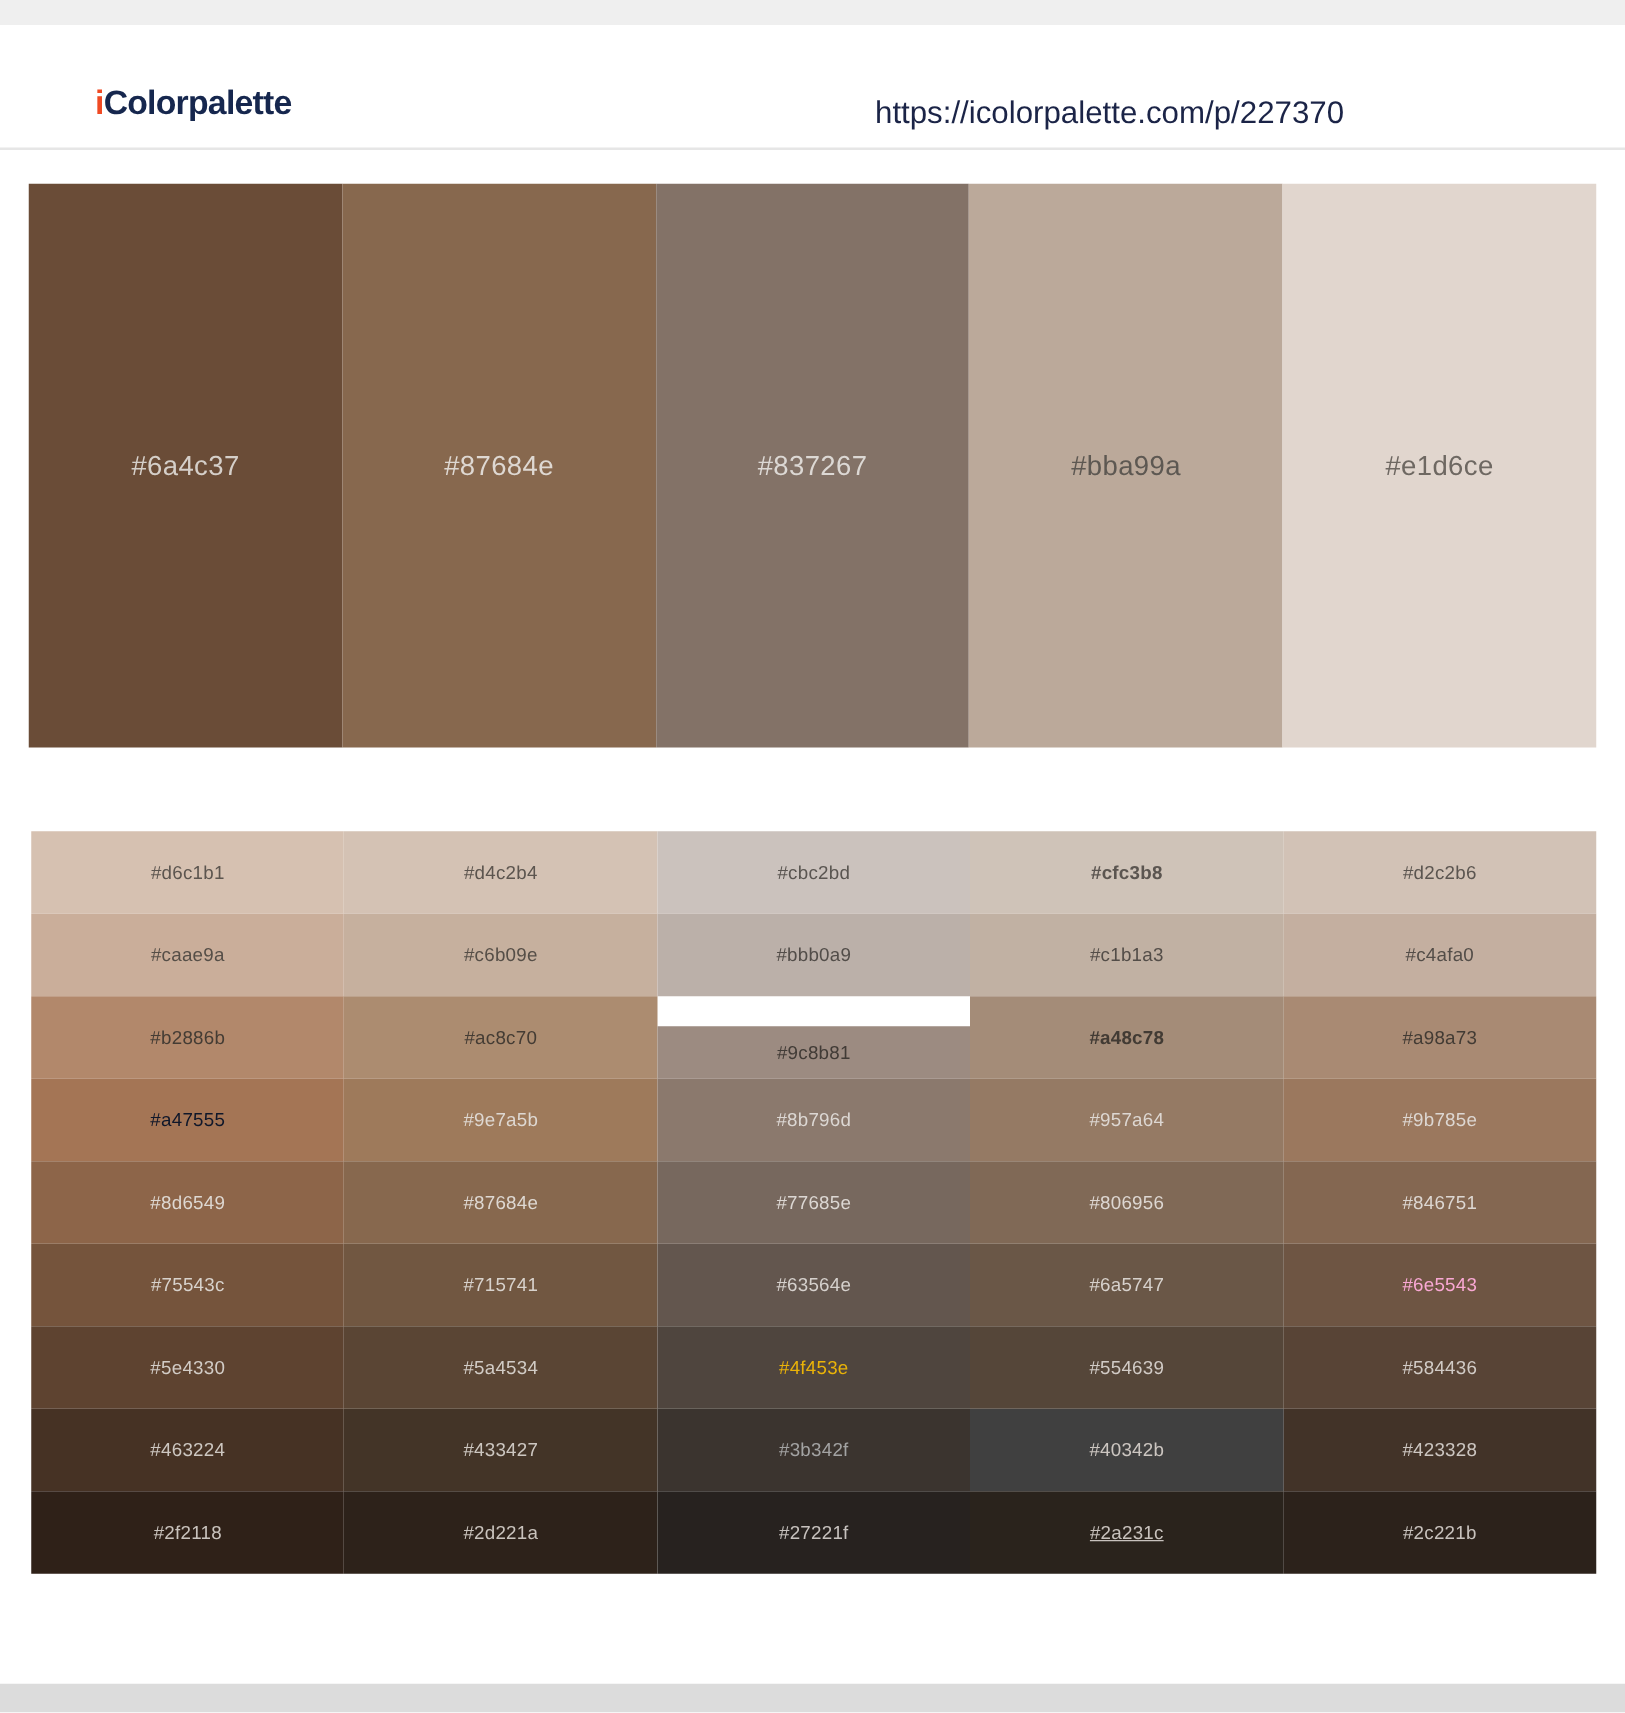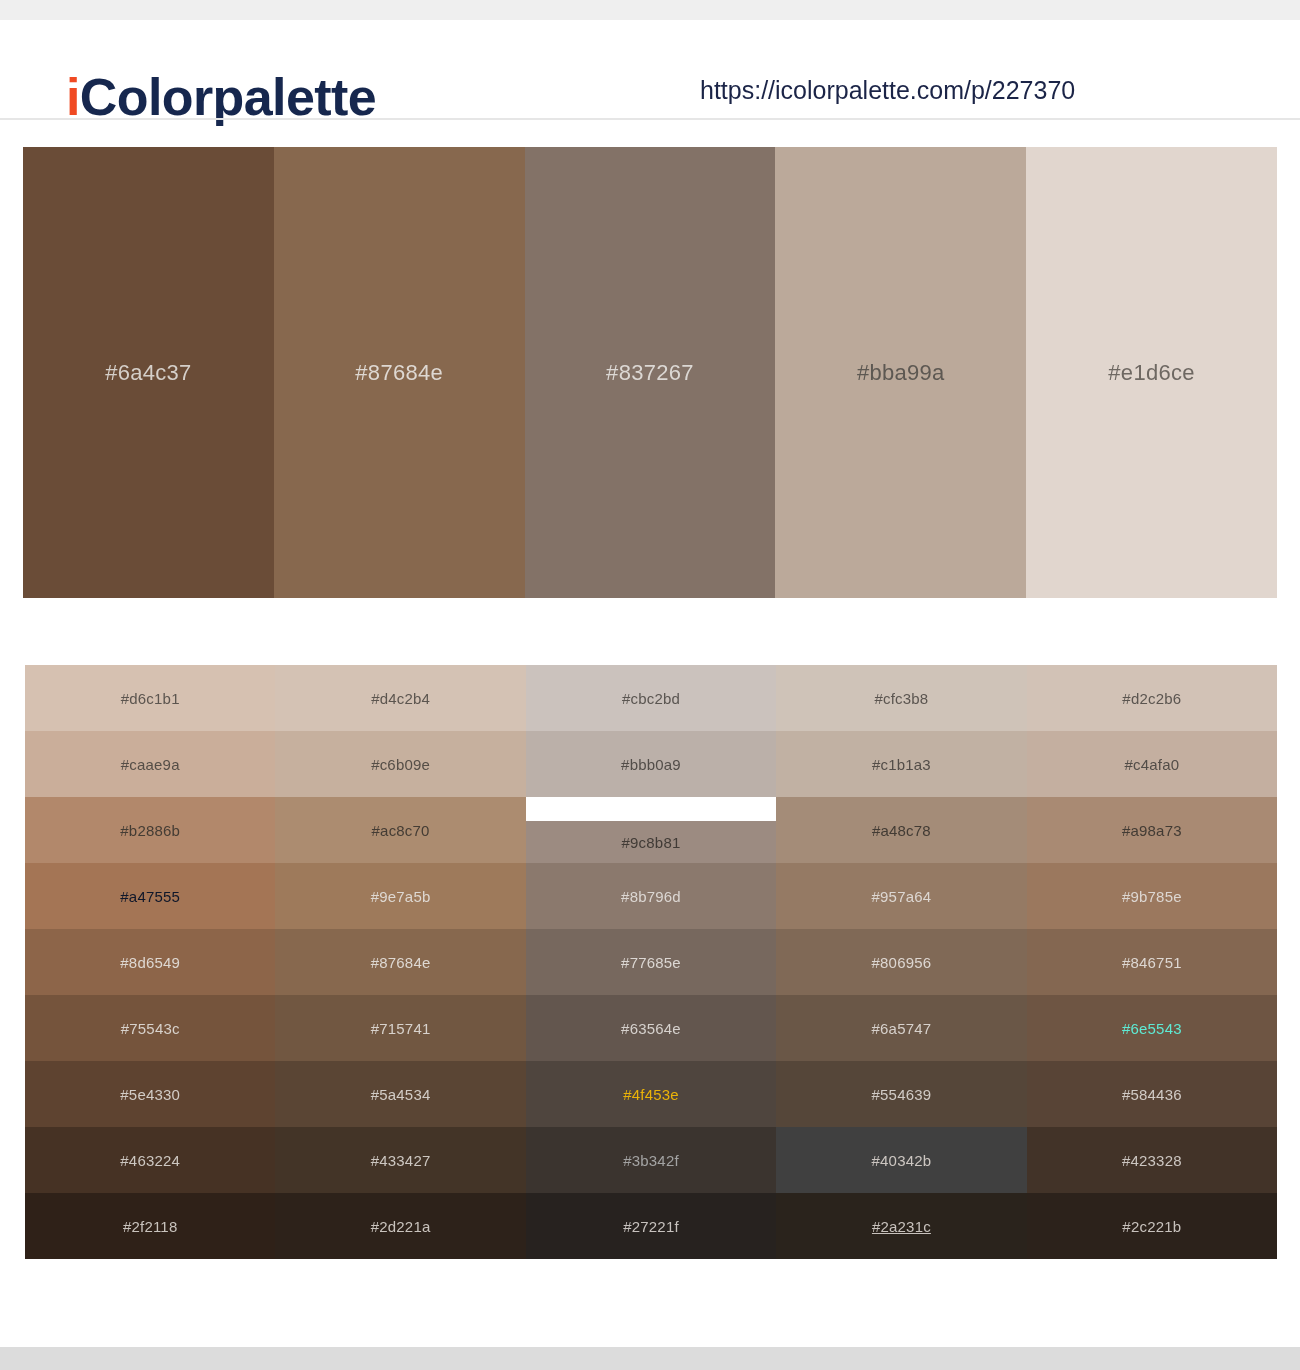--- a/index.html
+++ b/index.html
@@ -16,22 +16,22 @@
     position:absolute; top:0; left:0; width:1300px; height:20px;
     background:#efefef;
   }
 
   
   .header {
     position:absolute; top:20px; left:0; width:1300px; height:99px;
     background:#ffffff;
   }
   .logo {
-    position:absolute; left:66px; top:47px;
-    font-size:52px; font-weight:bold; letter-spacing:-0.6px;
+    position:absolute; left:76px; top:47px;
+    font-size:27px; font-weight:bold; letter-spacing:-0.6px;
     white-space:nowrap;
   }
   .logo .i-mark { color:#f04a23; }
   .logo .brand { color:#16274e; }
 
   .url {
     position:absolute; left:700px; top:56px;
     font-size:25px; color:#1b2447; white-space:nowrap;
     font-family:"Liberation Sans", sans-serif;
   }
@@ -113,21 +113,21 @@
       <div class="shade-row">
         <div class="shade-cell" style="background: rgb(214, 193, 177);">
           <span class="shade-label" style="color: rgb(92, 85, 79);">#d6c1b1</span>
         </div>
         <div class="shade-cell" style="background: rgb(212, 194, 180);">
           <span class="shade-label" style="color: rgb(92, 85, 79);">#d4c2b4</span>
         </div>
         <div class="shade-cell" style="background: rgb(203, 194, 189);">
           <span class="shade-label" style="color: rgb(90, 85, 81);">#cbc2bd</span>
         </div>
-        <div class="shade-cell" style="background: rgb(207, 195, 184);">
+        <div class="shade-cell" style="background: rgb(207, 195, 184); font-weight: bold;">
           <span class="shade-label" style="color: rgb(91, 85, 80);">#cfc3b8</span>
         </div>
         <div class="shade-cell" style="background: rgb(210, 194, 182);">
           <span class="shade-label" style="color: rgb(91, 85, 80);">#d2c2b6</span>
         </div>
       </div>
       <div class="shade-row">
         <div class="shade-cell" style="background: rgb(202, 174, 154);">
           <span class="shade-label" style="color: rgb(85, 78, 71);">#caae9a</span>
         </div>
@@ -148,21 +148,21 @@
         <div class="shade-cell" style="background: rgb(178, 136, 107);">
           <span class="shade-label" style="color: rgb(68, 60, 52);">#b2886b</span>
         </div>
         <div class="shade-cell" style="background: rgb(172, 140, 112);">
           <span class="shade-label" style="color: rgb(68, 60, 52);">#ac8c70</span>
         </div>
         <div class="shade-cell" style="background: rgb(156, 139, 129); margin-top: 24px;">
           <span class="shade-label" style="color: rgb(65, 59, 54);">#9c8b81</span>
         </div>
         <div class="shade-cell" style="background: rgb(164, 140, 120);">
-          <span class="shade-label" style="color: rgb(66, 59, 52);">#a48c78</span>
+          <span class="shade-label" style="color: rgb(66, 59, 52); font-weight: bold;">#a48c78</span>
         </div>
         <div class="shade-cell" style="background: rgb(169, 138, 115);">
           <span class="shade-label" style="color: rgb(66, 59, 52);">#a98a73</span>
         </div>
       </div>
       <div class="shade-row">
         <div class="shade-cell" style="background: rgb(164, 117, 85);">
           <span class="shade-label" style="color: #0f172a;">#a47555</span>
         </div>
         <div class="shade-cell" style="background: rgb(158, 122, 91);">
@@ -202,21 +202,21 @@
         <div class="shade-cell" style="background: rgb(113, 87, 65);">
           <span class="shade-label" style="color: rgb(216, 210, 204);">#715741</span>
         </div>
         <div class="shade-cell" style="background: rgb(99, 86, 78);">
           <span class="shade-label" style="color: rgb(214, 209, 205);">#63564e</span>
         </div>
         <div class="shade-cell" style="background: rgb(106, 87, 71);">
           <span class="shade-label" style="color: rgb(215, 209, 204);">#6a5747</span>
         </div>
         <div class="shade-cell" style="background: rgb(110, 85, 67);">
-          <span class="shade-label" style="color: #5eead4;">#6e5543</span>
+          <span class="shade-label" style="color: #f9a8d4;">#6e5543</span>
         </div>
       </div>
       <div class="shade-row">
         <div class="shade-cell" style="background: rgb(94, 67, 48);">
           <span class="shade-label" style="color: rgb(210, 204, 198);">#5e4330</span>
         </div>
         <div class="shade-cell" style="background: rgb(90, 69, 52);">
           <span class="shade-label" style="color: rgb(210, 204, 198);">#5a4534</span>
         </div>
         <div class="shade-cell" style="background: rgb(79, 69, 62);">

